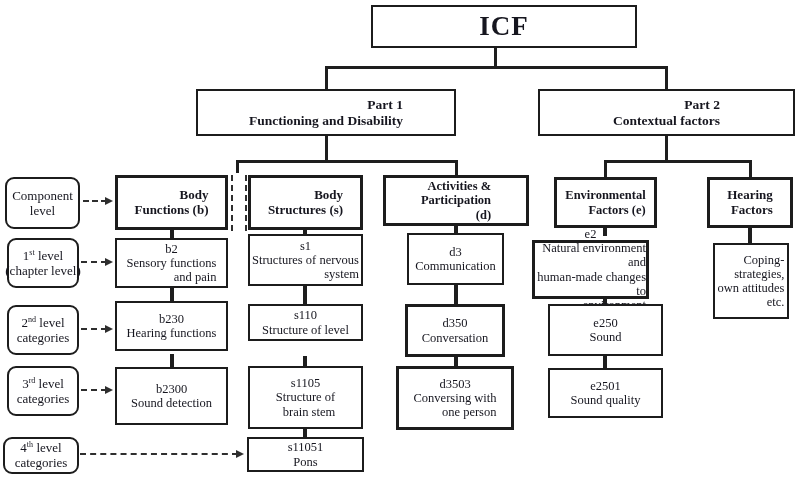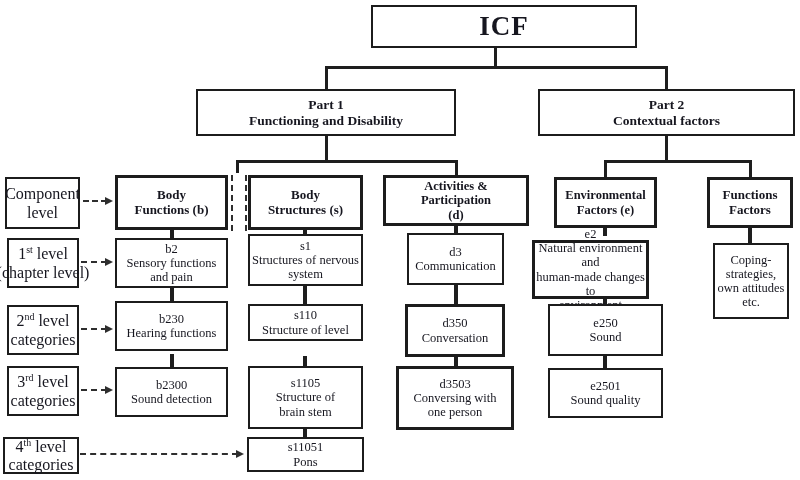--- a/index.html
+++ b/index.html
@@ -3,29 +3,29 @@
 <meta charset="utf-8">
 <style>
   html,body{margin:0;padding:0;background:#ffffff;}
   #canvas{
     position:relative;width:800px;height:480px;background:#ffffff;overflow:hidden;
     font-family:"Liberation Serif","DejaVu Serif",serif;color:#16161f;
   }
   .box{
     position:absolute;background:#ffffff;border:2px solid #1c1c1c;box-sizing:border-box;
     display:flex;flex-direction:column;align-items:center;justify-content:center;
-    text-align:center;line-height:1.14;z-index:3;
+    text-align:right;line-height:1.14;z-index:3;
   }
   .b3{border-width:3px;}
   .root{font-size:27px;font-weight:bold;letter-spacing:1px;}
   .part{font-size:13.5px;font-weight:bold;}
   .head{font-size:13px;font-weight:bold;}
   .head.small{font-size:12.5px;}
   .cat{font-size:12.5px;}
-  .level{font-size:16px;}
+  .level{font-size:13px;border-radius:9px;}
   .pre{white-space:pre-line;}
   .nowrap{white-space:nowrap;}
   sup{font-size:0.62em;}
   .hline,.vline{position:absolute;background:#1e1e1e;z-index:1;}
   .hline{height:3px;}
   .vline{width:3px;}
   .vthick{width:4px;}
   .dash-h{position:absolute;border-top:2px dashed #2e2e2e;z-index:1;}
   .dash-v{position:absolute;border-left:2px dashed #2e2e2e;z-index:1;}
   .arr{position:absolute;width:0;height:0;border-top:4px solid transparent;
@@ -128,34 +128,34 @@
   <div class="box head small pre b3" style="left:383px;top:175px;width:146px;height:51px">
     <div class="pre">Activities &amp;
 Participation
 (d)</div>
   </div>
   <div class="box head small pre b3" style="left:554px;top:177px;width:103px;height:51px">
     <div class="pre">Environmental
 Factors (e)</div>
   </div>
   <div class="box head pre b3" style="left:707px;top:177px;width:86px;height:51px">
-    <div class="pre">Functions
+    <div class="pre">Hearing
 Factors</div>
   </div>
 
   <div class="box cat" style="left:115px;top:238px;width:113px;height:50px">
     <div>b2</div>
     <div class="pre">Sensory functions
 and pain</div>
   </div>
   <div class="box cat" style="left:115px;top:301px;width:113px;height:50px">
     <div>b230</div>
     <div class="pre">Hearing functions</div>
   </div>
-  <div class="box cat" style="left:115px;top:367px;width:113px;height:50px">
+  <div class="box cat" style="left:115px;top:367px;width:113px;height:58px">
     <div>b2300</div>
     <div class="pre">Sound detection</div>
   </div>
 
   <div class="box cat" style="left:248px;top:234px;width:115px;height:52px">
     <div>s1</div>
     <div class="pre">Structures of nervous
 system</div>
   </div>
   <div class="box cat" style="left:248px;top:304px;width:115px;height:37px">

